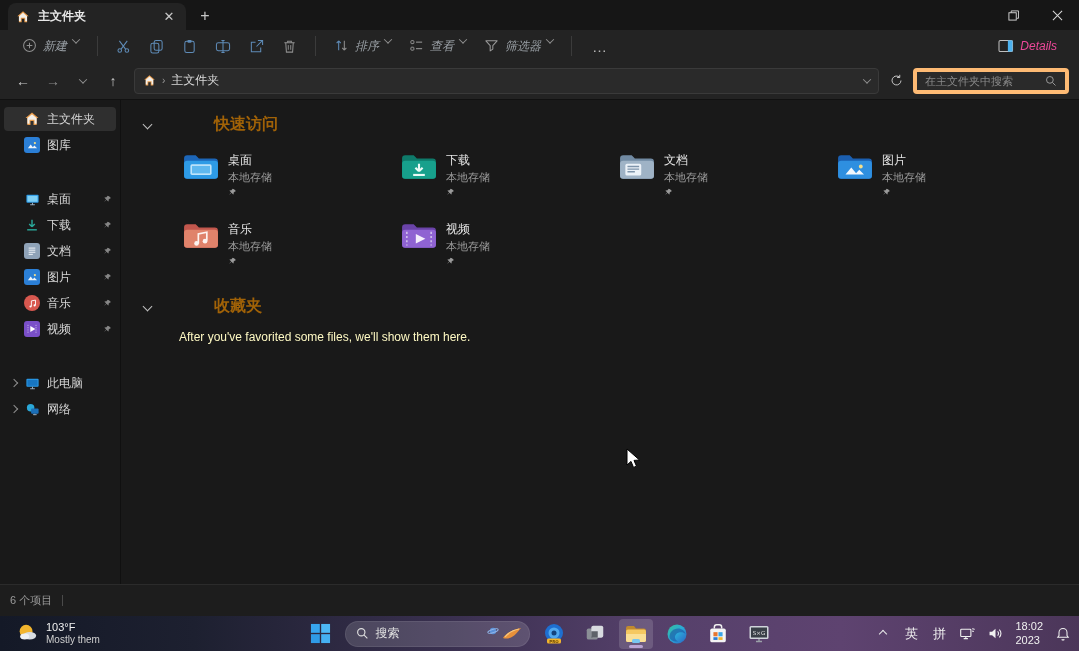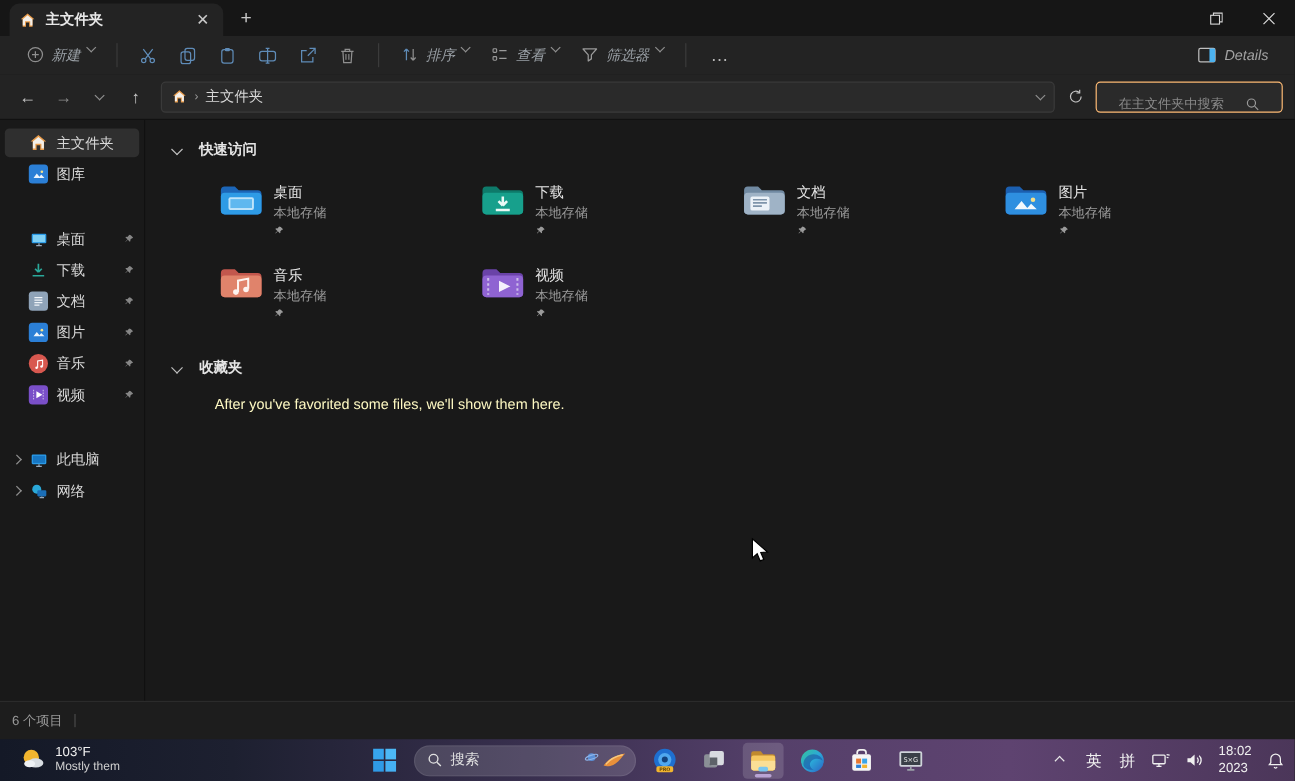--- a/index.html
+++ b/index.html
@@ -34,22 +34,22 @@
   .addressrow { height:38px; background:#232323; display:flex; align-items:center; padding:0 10px; gap:4px;
     border-bottom:1px solid #111; }
   .navbtn { width:26px; height:26px; display:flex; align-items:center; justify-content:center;
     color:#c8c8c8; font-size:14px; border-radius:4px; }
   .navbtn.dim { color:#8a8a8a; }
   .addrfield { flex:1; height:26px; margin-left:4px; background:#2a2a2a; border:1px solid #3a3a3a;
     border-radius:4px; display:flex; align-items:center; padding:0 8px; gap:6px; }
   .addr-crumb { color:#d8d8d8; font-size:12px; }
   .crumb-sep { color:#9a9a9a; font-size:10px; }
   .addr-spacer { flex:1; }
-  .searchfield { width:156px; height:26px; background:#2a2a2a; border:1px solid #fdba74; border-radius:4px;
-    display:flex; align-items:flex-end; padding:0 18px; gap:6px; }
+  .searchfield { width:156px; height:26px; background:#2a2a2a; border:4px solid #fdba74; border-radius:4px;
+    display:flex; align-items:center; padding:0 8px; gap:6px; }
   .searchfield input { flex:1; background:transparent; border:none; outline:none; color:#9a9a9a;
     font-size:11px; font-family:inherit; width:100%; }
   .searchfield input::placeholder { color:#8a8a8a; }
 
   
   .bodyrow { flex:1; display:flex; background:#191919; min-height:0; }
   .sidebar { width:121px; border-right:1px solid #101010; padding-top:6px; display:flex; flex-direction:column; }
   .sideitem { height:24px; margin:1px 4px; padding:0 4px 0 20px; display:flex; align-items:center; gap:7px;
     border-radius:4px; color:#d8d8d8; font-size:12px; position:relative; }
   .sideitem.selected { background:#2f2f2f; }
@@ -58,21 +58,21 @@
   .sgap2 { height:28px; }
   .pin-ico { opacity:.85; flex-shrink:0; }
   .mini { width:16px; height:16px; border-radius:3px; display:flex; align-items:center; justify-content:center;
     flex-shrink:0; font-size:10px; color:#fff; }
 
   
   .main { flex:1; padding:14px 0 0 20px; position:relative; }
   .sechdr { display:flex; align-items:center; gap:15px; height:20px; }
   .sec-chev { width:7px; height:7px; border-right:1.5px solid #c0c0c0; border-bottom:1.5px solid #c0c0c0;
     transform:rotate(45deg); margin-left:3px; }
-  .sectitle { color:#e5e5e5; font-size:12px; font-weight:bold; }
+  .sectitle { color:#a16207; font-size:16px; font-weight:bold;margin-left:48px; }
   .tiles { margin:14px 0 0 38px; display:grid; grid-template-columns:repeat(4,218px); row-gap:16px; }
   .tile { display:flex; gap:9px; padding:4px; border-radius:4px; }
   .tile-txt { display:flex; flex-direction:column; gap:1px; }
   .tile-name { color:#e6e6e6; font-size:12px; }
   .tile-sub { color:#9a9a9a; font-size:11px; }
   .tile-pin { margin-top:2px; }
   .fav-empty { margin:14px 0 0 38px; color:#fef9c3; font-size:12px; }
   .favhdr { margin-top:26px;text-align:center; }
 
   
@@ -214,21 +214,21 @@
       <span class="chev"></span>
     </div>
     <div class="sep"></div>
     <div class="more-dots">…</div>
     <div class="tb-right">
       <div class="tbtn">
         <svg width="16" height="14" viewBox="0 0 17 15">
             <rect x="1" y="1.5" width="14.5" height="12" rx="1.5" fill="none" stroke="#bfbfbf" stroke-width="1.1"></rect>
             <path d="M10.5 1.5h5v12h-5z" fill="#4cb2ef"></path>
           </svg>
-        <span style="color:#a3a3a3">Details</span>
+        <span style="color:#ec4899">Details</span>
       </div>
     </div>
   </div>
 
   <div class="addressrow">
     <div class="navbtn">←</div>
     <div class="navbtn dim">→</div>
     <div class="navbtn">
         <span class="chev"></span>
       </div>

